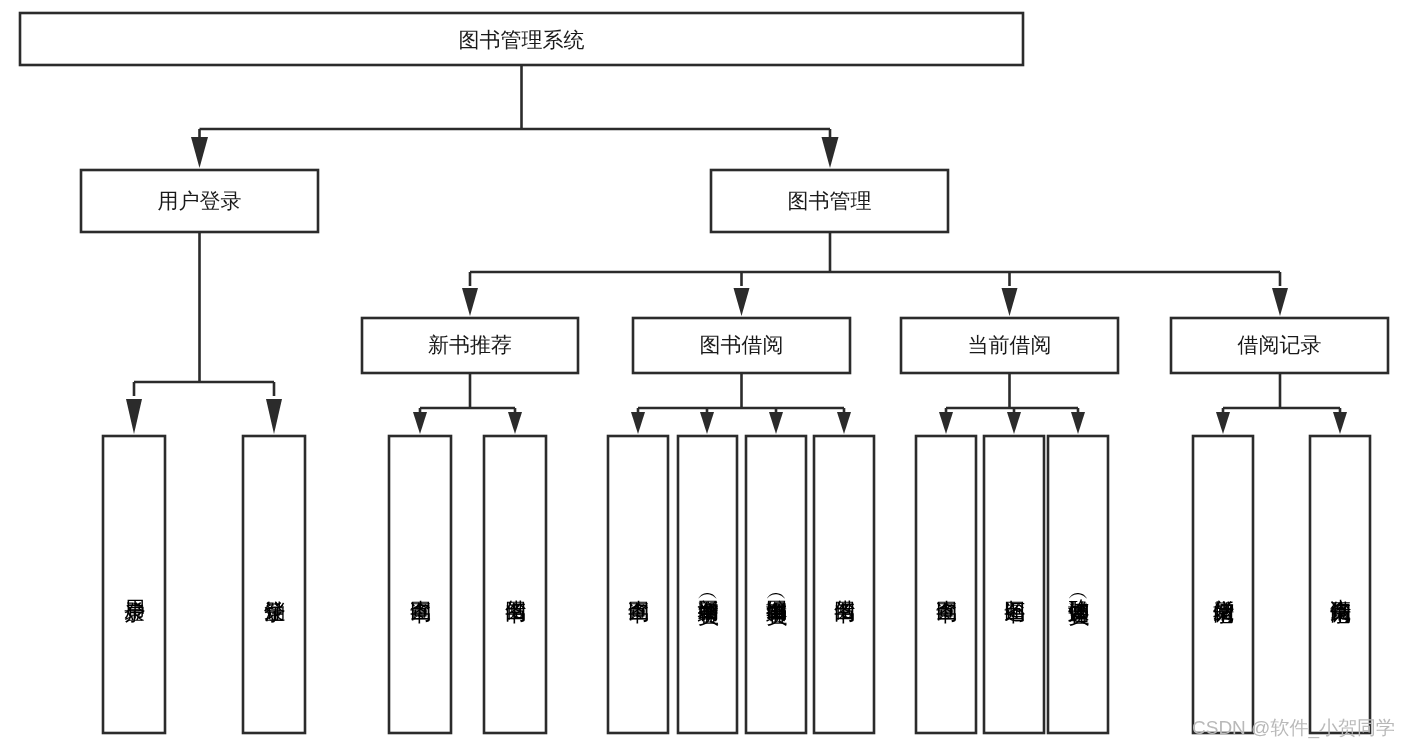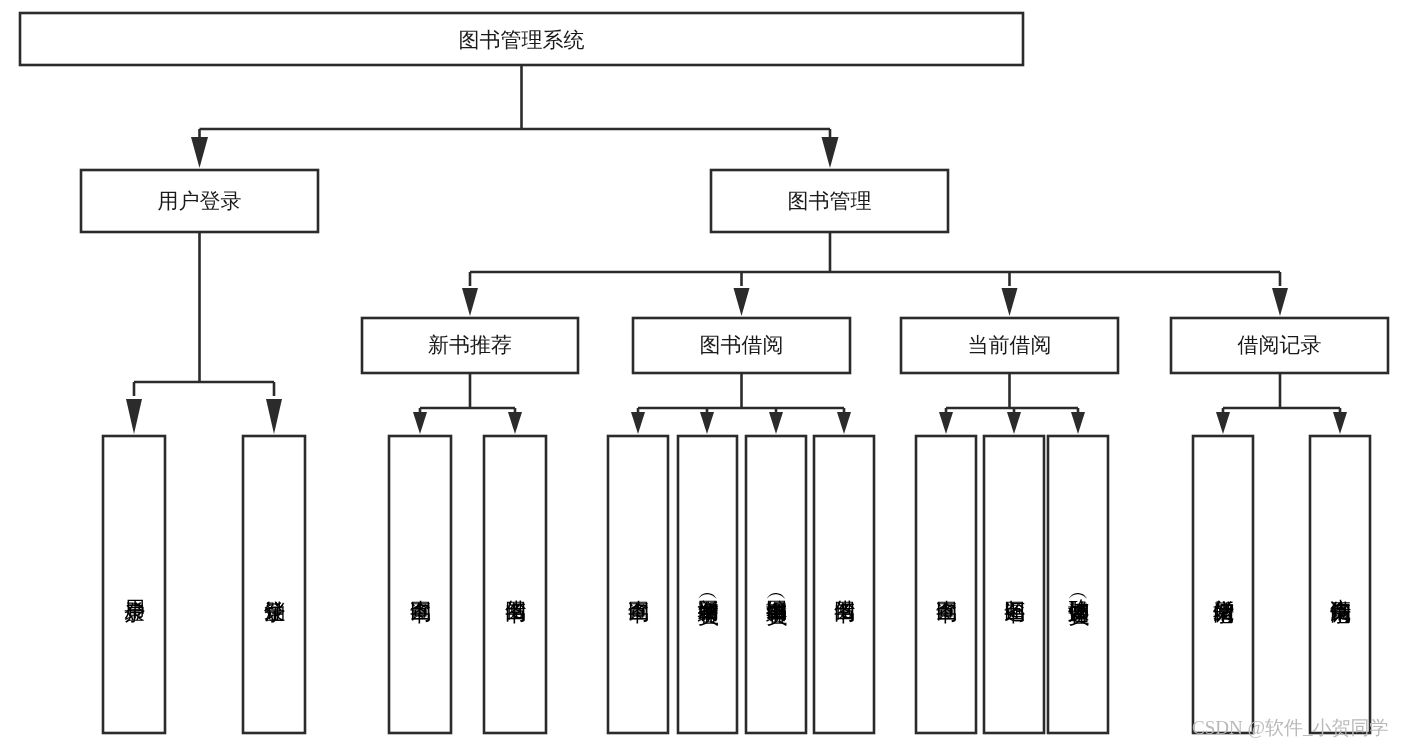--- a/index.html
+++ b/index.html
@@ -63,21 +63,21 @@
   .vlabel-wrap {
     display: flex;
     align-items: center;
     justify-content: center;
     width: 100%;
     height: 100%;
     overflow: visible;
   }
   .watermark {
     position: absolute;
-    font-family: Liberation Serif, serif;
+    font-family: Liberation Sans, sans-serif;
     font-size: 19px;
     color: #b9b9b9;
     white-space: nowrap;
     user-select: none;
   }
 </style>
 </head>
 <body>
 
 <div id="diagram-root">

